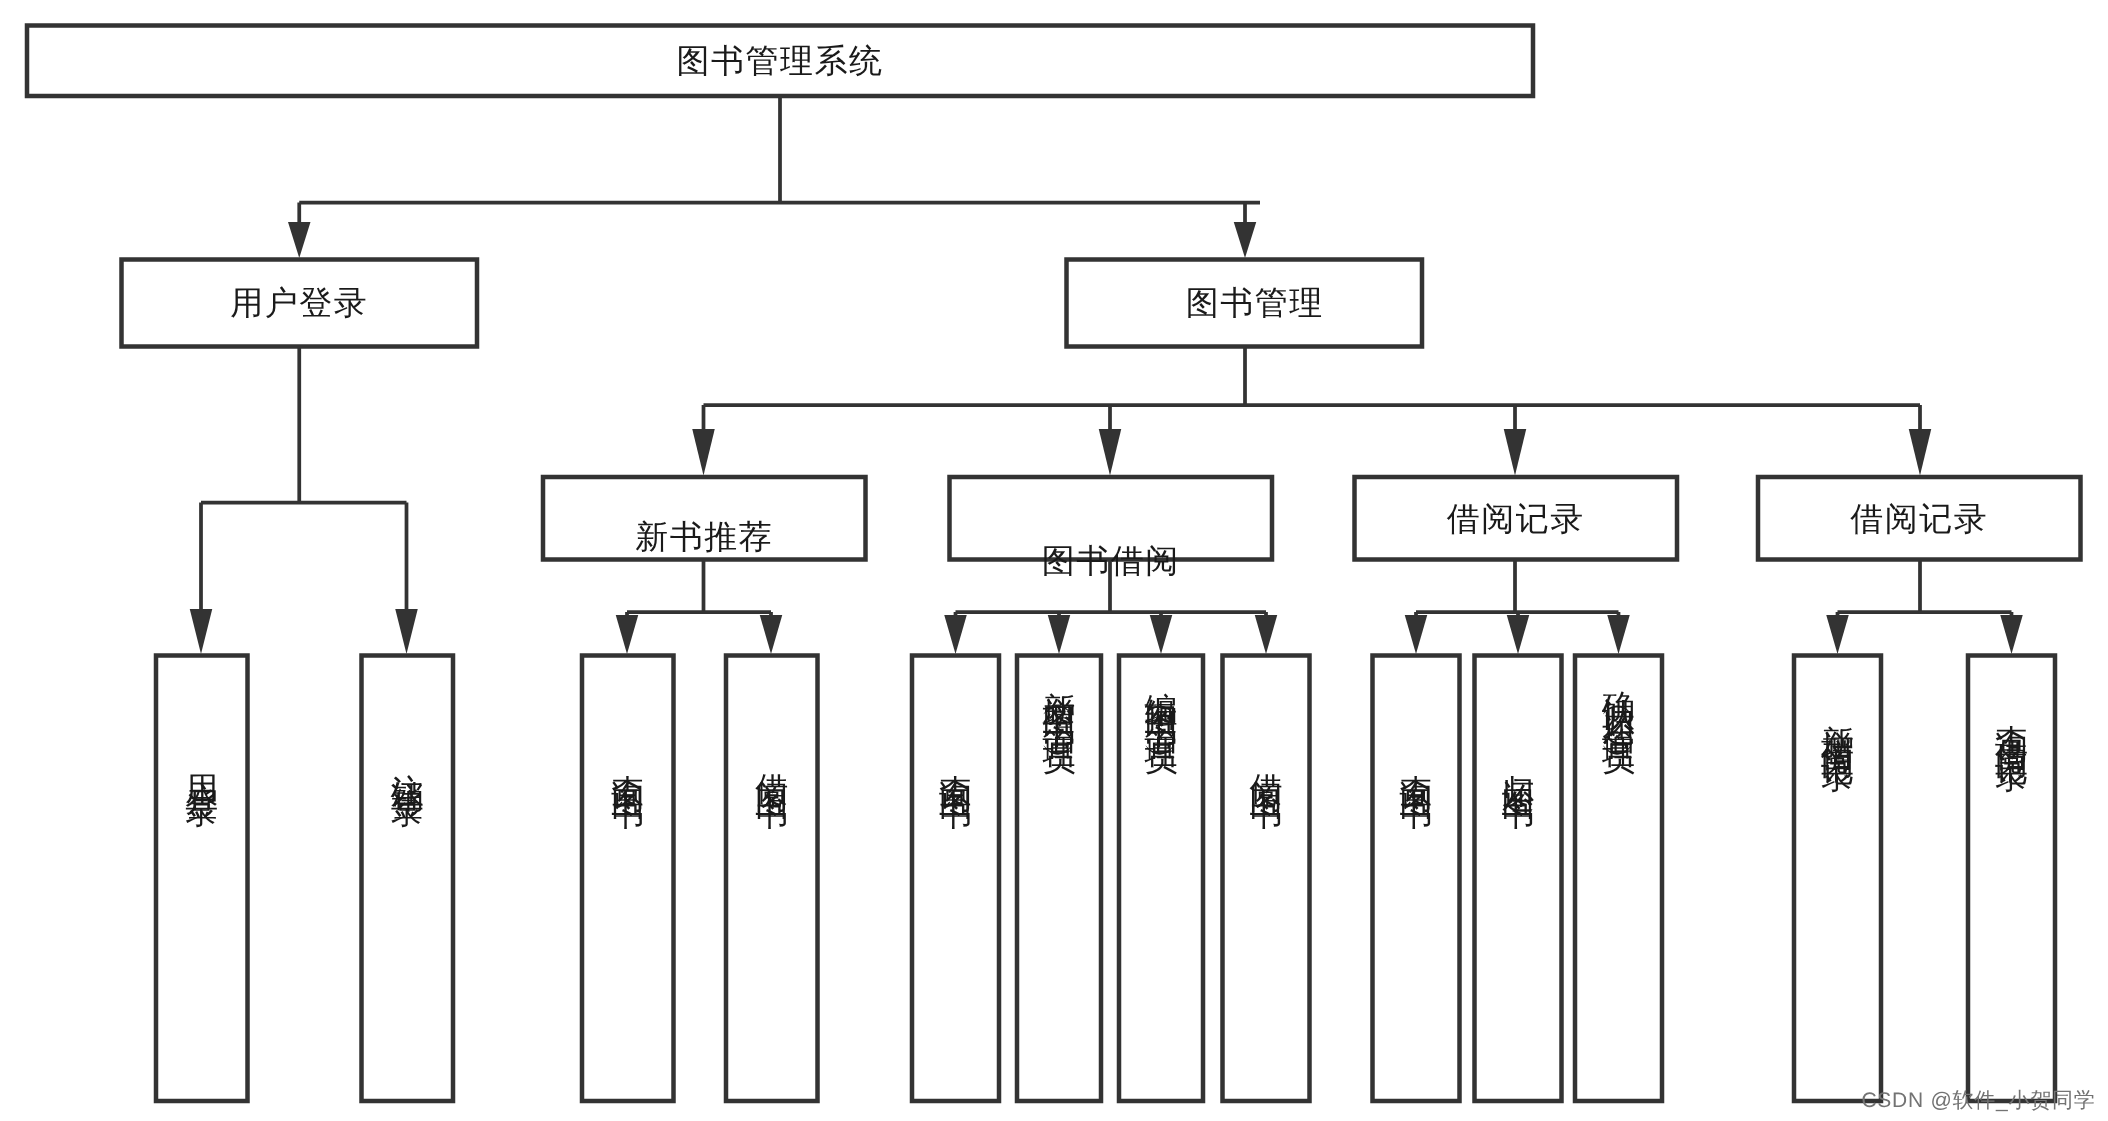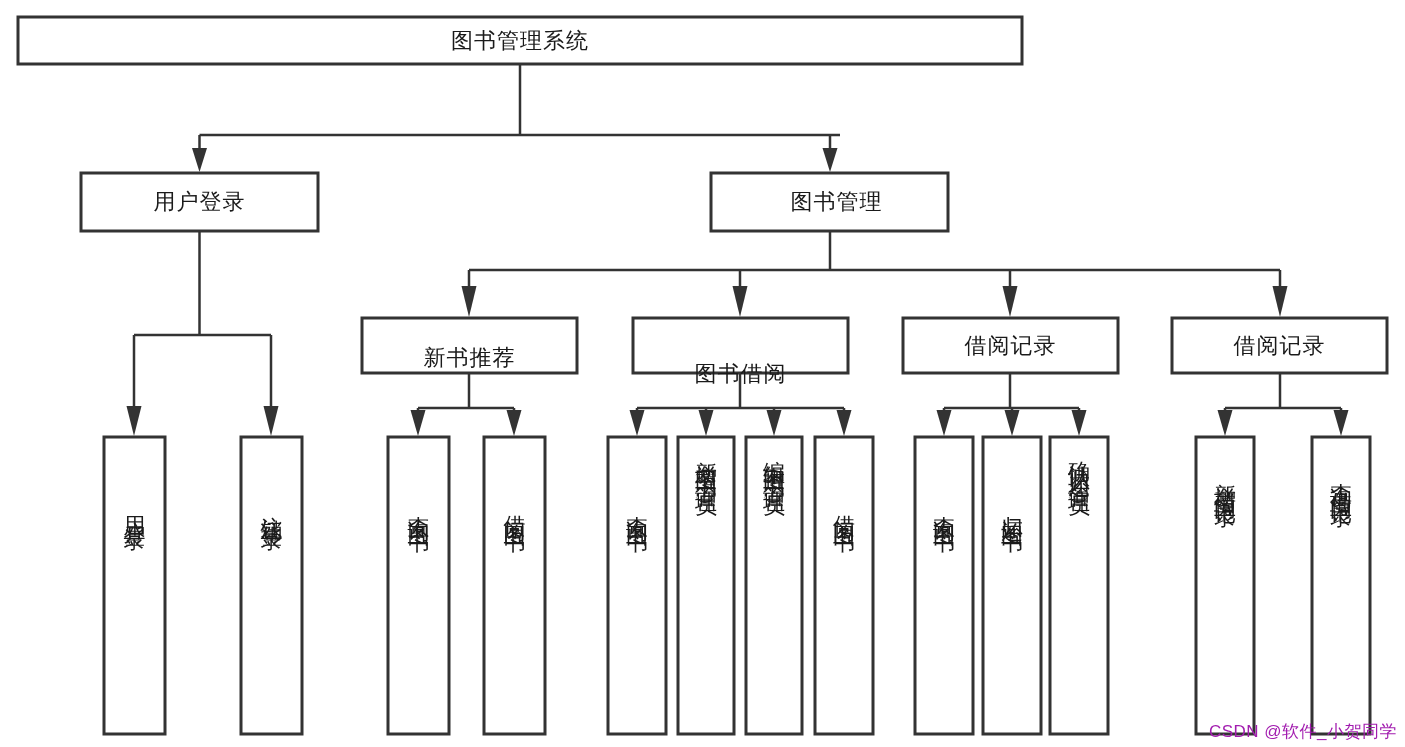--- a/index.html
+++ b/index.html
@@ -69,22 +69,22 @@
     font-size: 22px;
     color: #1a1a1a;
     letter-spacing: 1px;
     white-space: nowrap;
   }
   .watermark {
     position: absolute;
     right: 8px;
     bottom: 4px;
     font-family: "Liberation Sans", "DejaVu Sans", sans-serif;
-    font-size: 17px;
-    color: #a21caf;
+    font-size: 14px;
+    color: #737373;
     letter-spacing: 0.5px;
     white-space: nowrap;
   }
 </style>
 </head>
 <body>
 
 <div id="diagram-root">
 
   <svg class="diagram" viewBox="0 0 1405 747" xmlns="http://www.w3.org/2000/svg">

